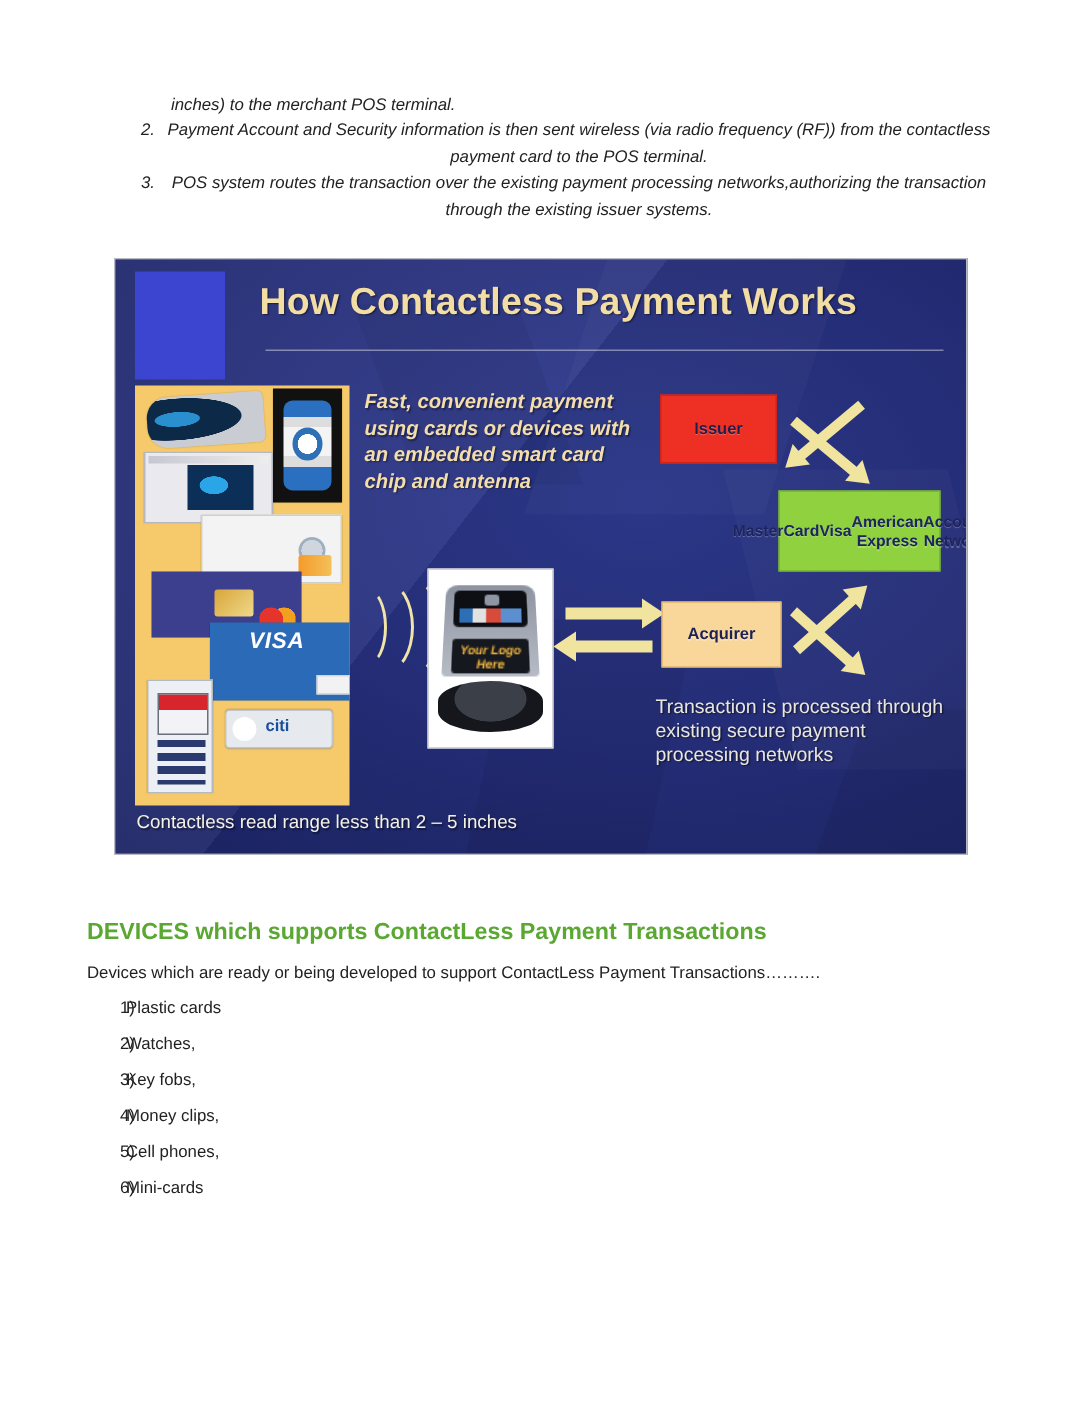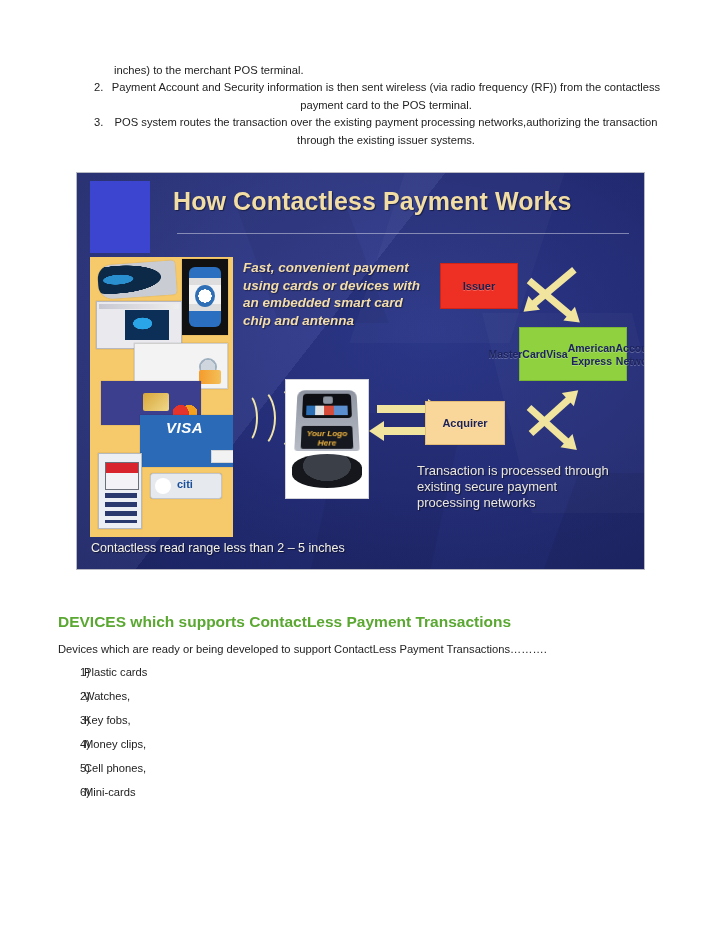--- a/index.html
+++ b/index.html
@@ -10,21 +10,21 @@
     background: #ffffff;
     font-family: "Liberation Sans", sans-serif;
     color: #1a1a1a;
     overflow: hidden;
     position: relative;
   }
 
   .page { position:relative; width:728px; height:943px; }
 
   
-  .top-list { position:absolute; left:76px; top:62px; width:600px; }
+  .top-list { position:absolute; left:76px; top:62px; width:600px;font-style:italic; }
   .tl-cont { font-size:11.2px; line-height:17.4px; color:#222; padding-left:38px; }
   .tl-item { display:flex; font-size:11.2px; line-height:17.4px; color:#222; margin-top:0px; }
   .tl-num { width:20px; flex:0 0 20px; text-align:left; padding-left:18px; }
   .tl-txt { flex:1;text-align:center; }
 
   
   .info-wrap {
     position:absolute; left:76px; top:172px; width:569px; height:398px;
     background:#22307e;
     border:1px solid #b9b9c4;
@@ -159,21 +159,21 @@
   .box {
     position:absolute; display:flex; align-items:center; justify-content:center;
     text-align:center; font-weight:bold; color:#191f55;
     text-shadow:0 1px 0 rgba(255,255,255,.25);
   }
   .box-issuer { left:363px; top:90px; width:78px; height:46px; background:#ee2f23;
     font-size:11px; color:#1b1f4d; border:1px solid #cf2418; }
   .box-network { left:442px; top:154px; width:108px; height:54px; background:#8fd13f;
     font-size:10.5px; line-height:12.6px; color:#1d2460;
     border:1px solid #7ab833; padding-top:1px; }
-  .box-acquirer { left:348px; top:228px; width:80px; height:44px; background:#f9d79b;
+  .box-acquirer { left:364px; top:228px; width:80px; height:44px; background:#f9d79b;
     font-size:11px; color:#1b2055; border:1px solid #e3bd78; }
 
   
   .darrow { position:absolute; width:66px; height:58px; left:450px; top:92px; }
   .darrow .bar { position:absolute; width:54px; height:7px; background:#f0e49f;
     transform-origin:left center; }
   .darrow .b1 { left:6px; top:36px; transform:rotate(-40deg); }
   .darrow .b1::after { content:""; position:absolute; left:-12px; top:-6px;
     border-right:14px solid #f0e49f; border-top:9px solid transparent; border-bottom:9px solid transparent; }
   .darrow .b2 { left:2px; top:12px; transform:rotate(40deg); }
@@ -183,21 +183,21 @@
   .darrow2 { position:absolute; width:66px; height:58px; left:450px; top:215px; }
   .darrow2 .bar { position:absolute; width:52px; height:7px; background:#f0e49f; transform-origin:left center; }
   .darrow2 .b1 { left:4px; top:42px; transform:rotate(-42deg); }
   .darrow2 .b1::after { content:""; position:absolute; right:-12px; top:-6px;
     border-left:14px solid #f0e49f; border-top:9px solid transparent; border-bottom:9px solid transparent; }
   .darrow2 .b2 { left:2px; top:16px; transform:rotate(42deg); }
   .darrow2 .b2::after { content:""; position:absolute; right:-12px; top:-6px;
     border-left:14px solid #f0e49f; border-top:9px solid transparent; border-bottom:9px solid transparent; }
 
   .ig-note {
-    position:absolute; left:340px; top:290px; width:200px;
+    position:absolute; left:360px; top:290px; width:200px;
     font:13px/16px "Liberation Sans", sans-serif; color:#e9e6dd;
     text-shadow:1px 1px 1px rgba(0,0,0,.5);
   }
   .ig-caption {
     position:absolute; left:14px; top:368px; width:400px;
     font:12.5px/14px "Liberation Sans", sans-serif; color:#f4f1e7;
     text-shadow:1px 1px 1px rgba(0,0,0,.5);
   }
 
   

